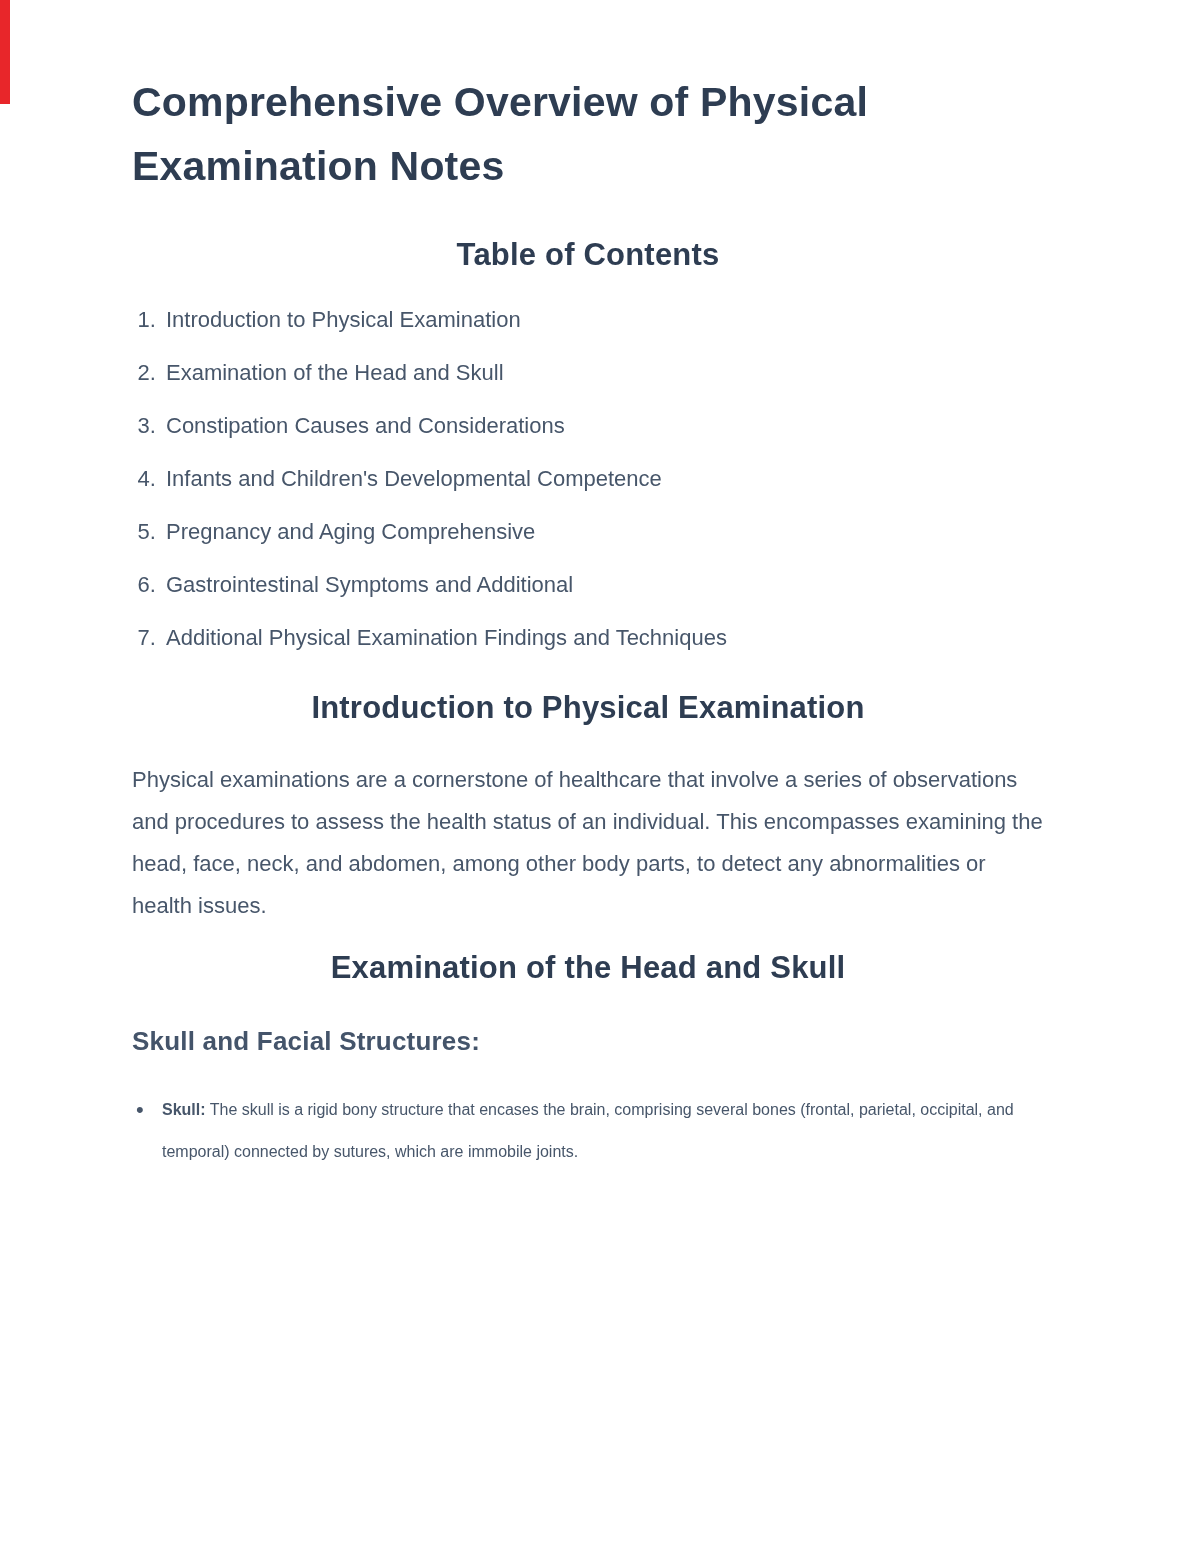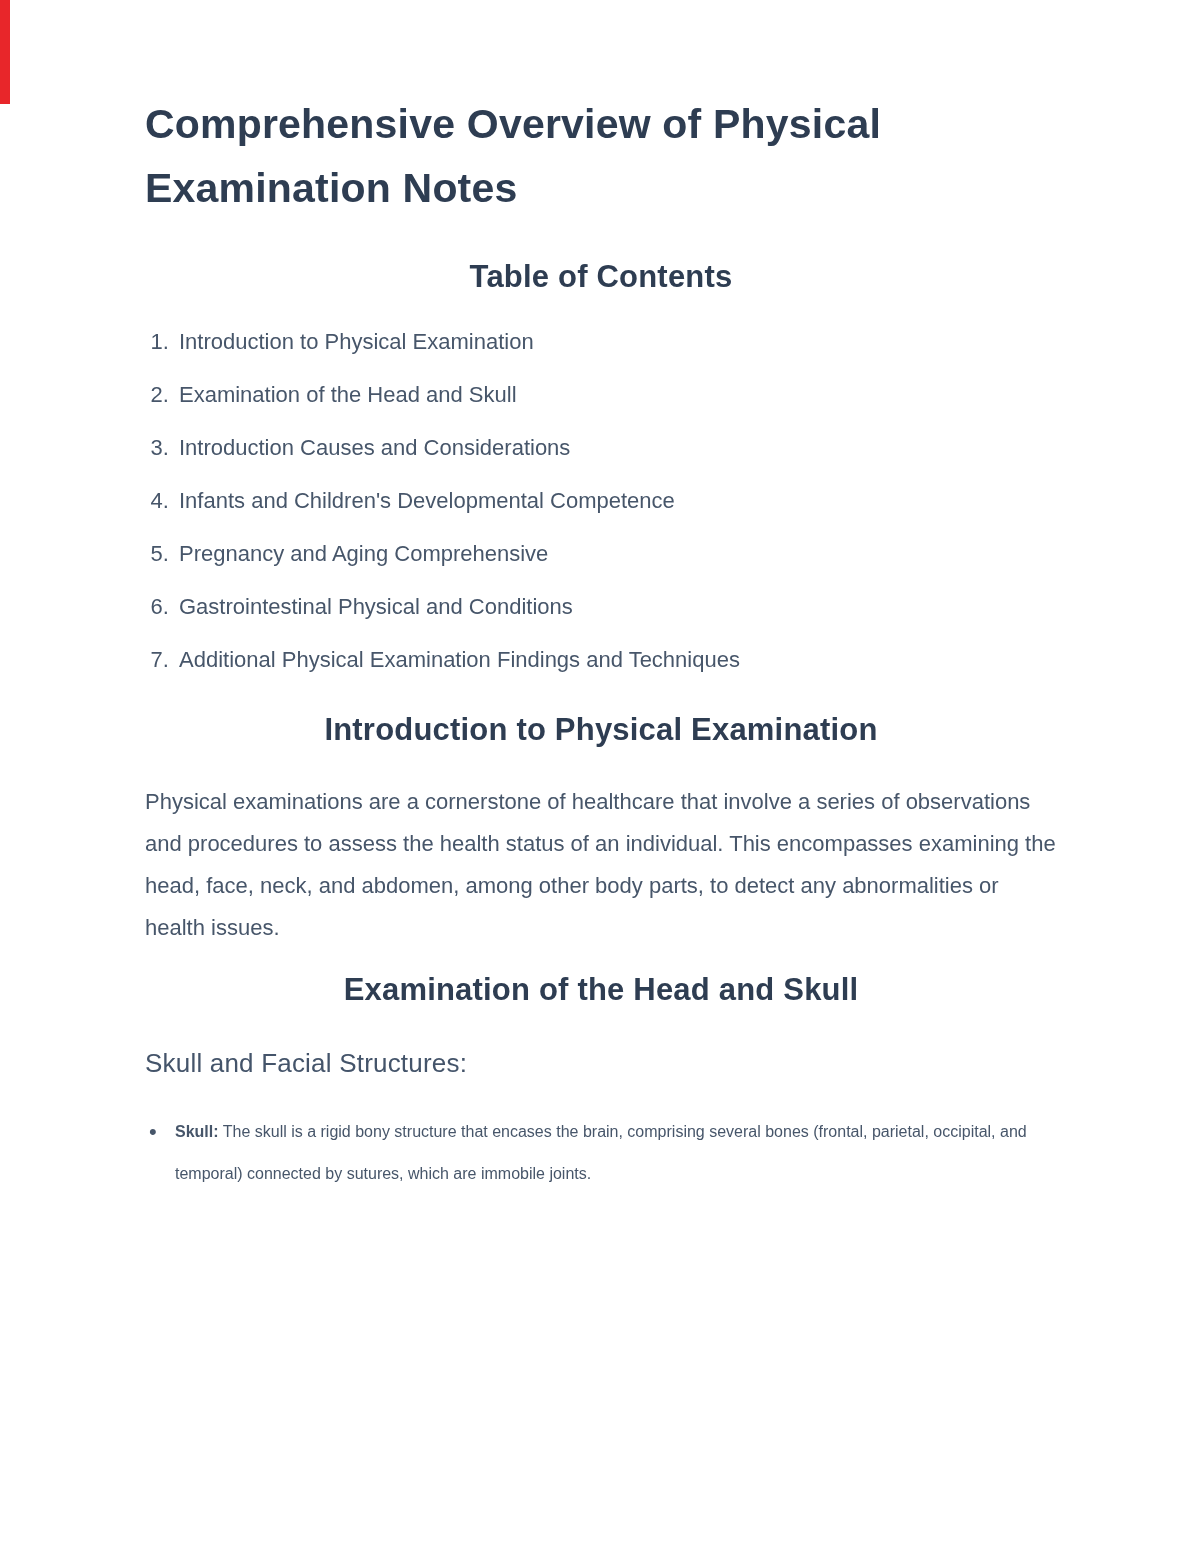--- a/index.html
+++ b/index.html
@@ -23,24 +23,24 @@
   .edge-marker {
     position: absolute;
     left: 0;
     top: 0;
     width: 10px;
     height: 104px;
     background: var(--accent);
   }
   .page {
     position: absolute;
-    left: 145px;
+    left: 132px;
     top: 0;
     width: 912px;
-    padding-top: 92px;
+    padding-top: 70px;
   }
   h1.doc-title {
     margin: 0;
     font-size: 41px;
     line-height: 64px;
     font-weight: 700;
     color: var(--heading);
     letter-spacing: 0.2px;
   }
   h2.section-heading {
@@ -68,21 +68,21 @@
   p.body-paragraph {
     margin: 30px 0 0 0;
     font-size: 22px;
     line-height: 42px;
     color: var(--body);
   }
   h3.subsection-heading {
     margin: 34px 0 0 0;
     font-size: 26px;
     line-height: 36px;
-    font-weight: 400;
+    font-weight: 700;
     color: var(--subheading);
     letter-spacing: 0.2px;
   }
   ul.bullet-list {
     margin: 30px 0 0 0;
     padding: 0 0 0 30px;
     list-style: none;
     font-size: 16px;
     line-height: 42px;
     color: var(--body);
@@ -108,24 +108,24 @@
 
 <div class="page">
 
   <h1 class="doc-title">Comprehensive Overview of Physical Examination Notes</h1>
 
   <h2 class="section-heading">Table of Contents</h2>
 
   <ol class="toc-list">
     <li>Introduction to Physical Examination</li>
     <li>Examination of the Head and Skull</li>
-    <li>Introduction Causes and Considerations</li>
+    <li>Constipation Causes and Considerations</li>
     <li>Infants and Children's Developmental Competence</li>
     <li>Pregnancy and Aging Comprehensive</li>
-    <li>Gastrointestinal Physical and Conditions</li>
+    <li>Gastrointestinal Symptoms and Additional</li>
     <li>Additional Physical Examination Findings and Techniques</li>
   </ol>
 
   <h2 class="section-heading">Introduction to Physical Examination</h2>
 
   <p class="body-paragraph">Physical examinations are a cornerstone of healthcare that involve a series of observations and procedures to assess the health status of an individual. This encompasses examining the head, face, neck, and abdomen, among other body parts, to detect any abnormalities or health issues.</p>
 
   <h2 class="section-heading tight">Examination of the Head and Skull</h2>
 
   <h3 class="subsection-heading">Skull and Facial Structures:</h3>

